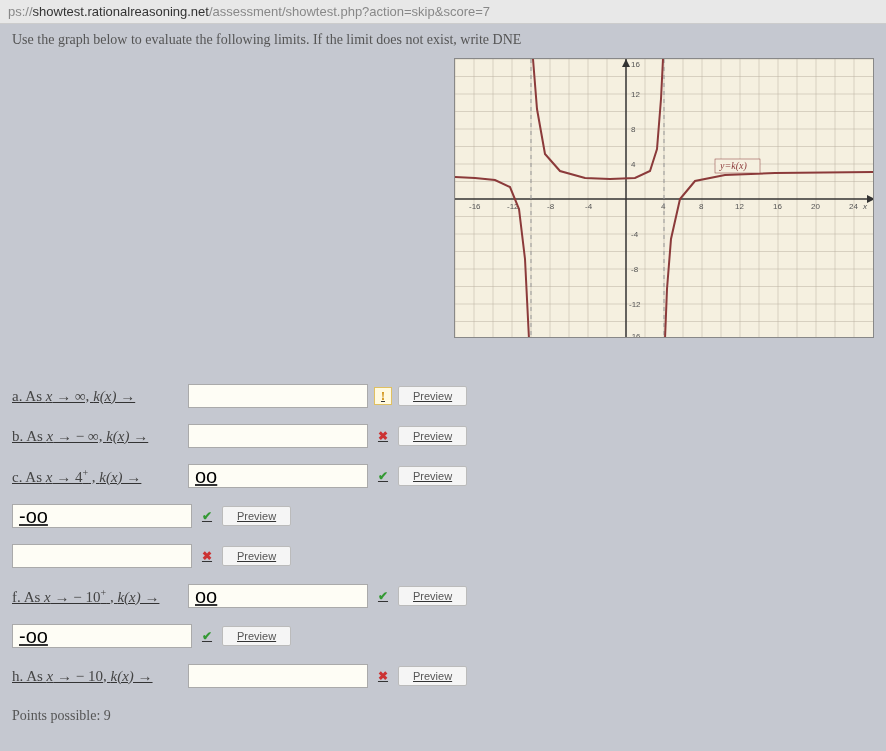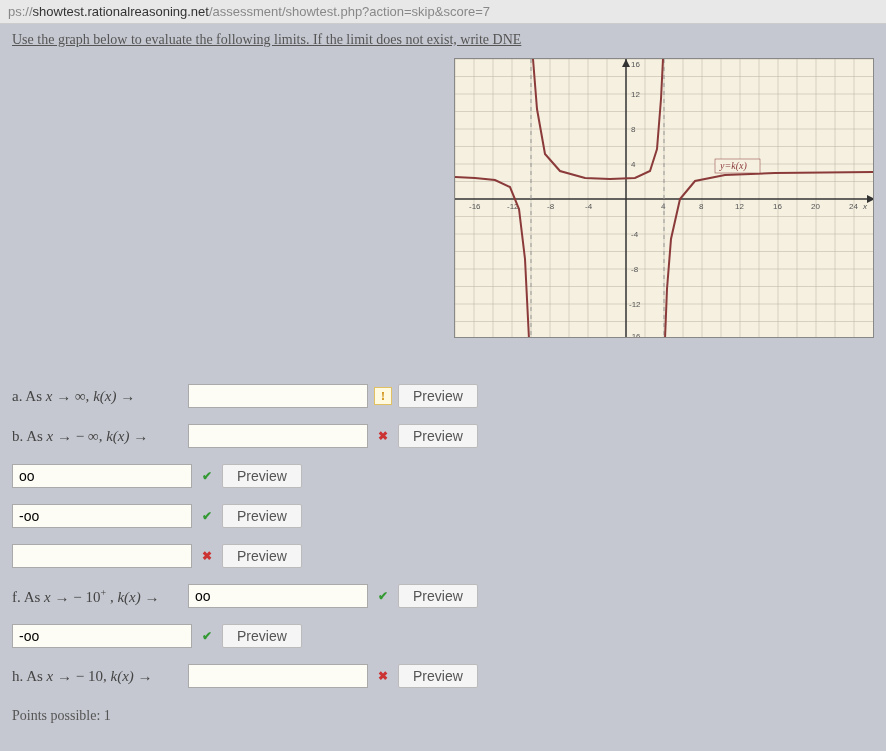--- a/index.html
+++ b/index.html
@@ -19,74 +19,73 @@
       border-bottom: 1px solid #ccc;
     }
     .url-bar .domain { color: #333; }
     .content {
       padding: 8px 12px 4px 12px;
     }
     .instruction {
       font-size: 14px;
       color: #555;
       margin-bottom: 10px;
-      text-decoration: underline;
     }
     .graph-container {
       float: right;
       margin-left: 20px;
       margin-bottom: 20px;
     }
     .graph {
       width: 420px;
       height: 280px;
       background: #f5f0e0;
       border: 1px solid #888;
       position: relative;
       overflow: hidden;
     }
-    .questions { clear: both; padding-top: 10px; }
+    .questions { clear: both; padding-top: 10px; text-decoration: underline; }
     .question {
       margin: 16px 0;
       display: flex;
       align-items: center;
       gap: 6px;
     }
     .q-label {
       min-width: 170px;
       font-size: 15px;
       color: #444;
     }
     .q-label .sup { vertical-align: super; font-size: 10px; }
     .q-label .math { font-style: italic; font-family: 'Times New Roman', serif; }
     .answer-input {
       width: 180px;
       padding: 3px 6px;
       border: 1px solid #aaa;
       background: #fefdf5;
-      font-size: 14px;
+      font-size: 20px;
       height: 24px;
     }
     .status-icon {
       width: 18px;
       height: 18px;
       display: inline-flex;
       align-items: center;
       justify-content: center;
       font-size: 12px;
       font-weight: bold;
     }
     .status-warning { color: #cc8800; background: #fffae0; border: 1px solid #e0c060; }
     .status-wrong { color: #cc3333; }
     .status-correct { color: #339933; }
     .preview-btn {
       background: #f5f5f5;
       border: 1px solid #bbb;
       padding: 3px 14px;
-      font-size: 14px;
+      font-size: 11px;
       color: #555;
       cursor: pointer;
       border-radius: 2px;
     }
     .points {
       margin-top: 20px;
       color: #555;
       font-size: 14px;
     }
   </style>
@@ -191,20 +190,21 @@
         <span class="status-icon status-warning">!</span>
         <button class="preview-btn">Preview</button>
       </div>
       <div class="question">
         <span class="q-label">b. As <span class="math">x</span> → − ∞, <span class="math">k(x) →</span></span>
         <input class="answer-input" type="text" value="" style="">
         <span class="status-icon status-wrong">✖</span>
         <button class="preview-btn">Preview</button>
       </div>
       <div class="question">
+        <span class="q-label">c. As <span class="math">x</span> → 4<span class="sup">+</span> , <span class="math">k(x) →</span></span>
         <input class="answer-input" type="text" value="oo" style="">
         <span class="status-icon status-correct">✔</span>
         <button class="preview-btn">Preview</button>
       </div>
       <div class="question">
         <input class="answer-input" type="text" value="-oo" style="">
         <span class="status-icon status-correct">✔</span>
         <button class="preview-btn">Preview</button>
       </div>
       <div class="question">
@@ -224,14 +224,14 @@
         <button class="preview-btn">Preview</button>
       </div>
       <div class="question">
         <span class="q-label">h. As <span class="math">x</span> → − 10, <span class="math">k(x) →</span></span>
         <input class="answer-input" type="text" value="" style="">
         <span class="status-icon status-wrong">✖</span>
         <button class="preview-btn">Preview</button>
       </div>
     </div>
 
-  <div class="points">Points possible: 1</div>
+  <div class="points">Points possible: 9</div>
 </div>
 
 </body></html>

